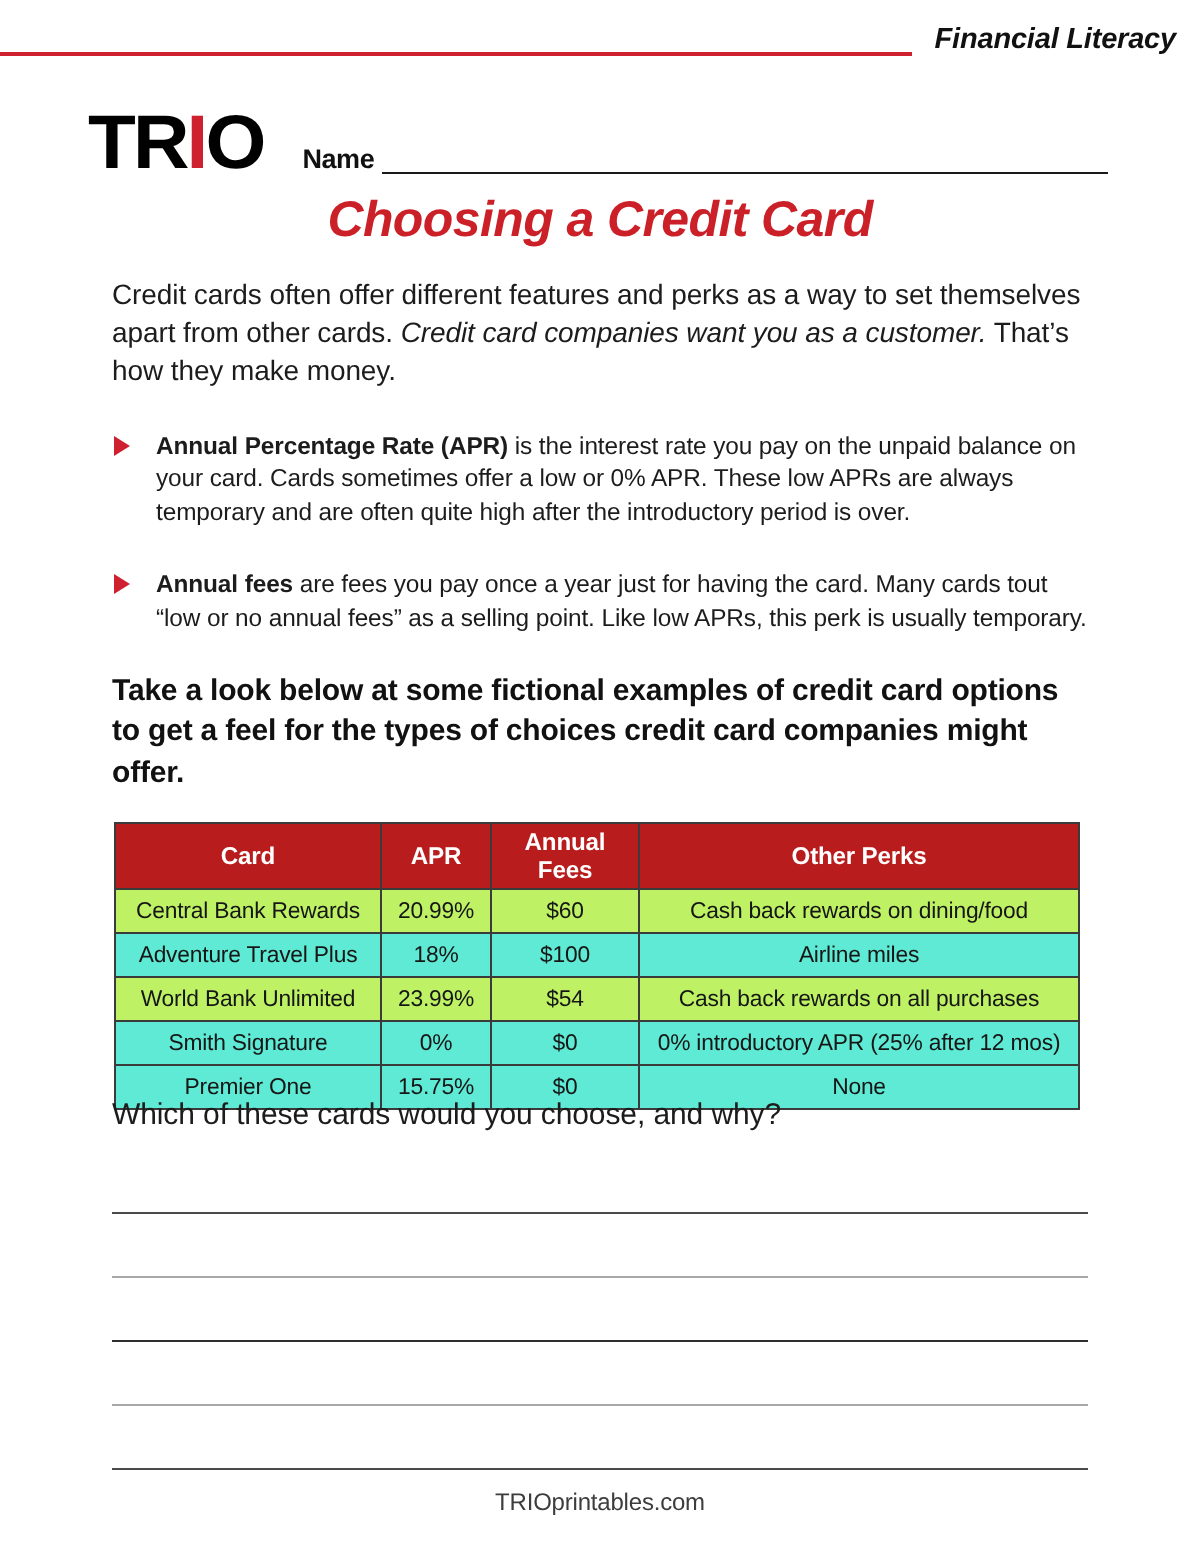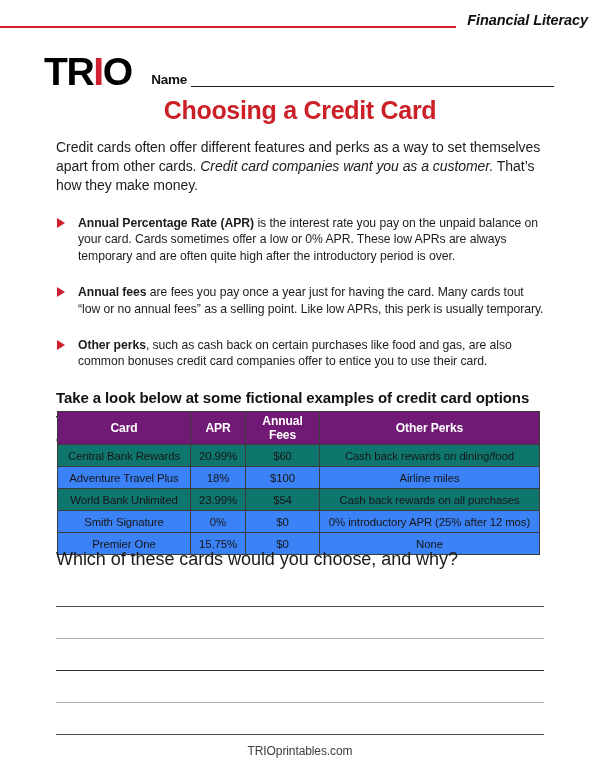--- a/index.html
+++ b/index.html
@@ -99,20 +99,21 @@
   .title {
     position: absolute;
     top: 96px;
     left: 0;
     right: 0;
     text-align: center;
     font-size: 25px;
     font-weight: bold;
     color: #cb2027;
     letter-spacing: -0.3px;
+    font-style: italic;
   }
 
   
   .content {
     position: absolute;
     top: 138px;
     left: 56px;
     width: 488px;
   }
   p.body {
@@ -179,45 +180,45 @@
   }
   table.cards th,
   table.cards td {
     border: 1.1px solid #3b3b3b;
     text-align: center;
     padding: 2px 3px;
     height: 17px;
     letter-spacing: -0.1px;
   }
   table.cards thead th {
-    background: #701a75;
+    background: #b91c1c;
     color: #ffffff;
     font-weight: bold;
     font-size: 12.1px;
     height: 18px;
     border-color: #3b3b3b;
   }
   table.cards tbody tr.shade td {
-    background: #0f766e;
+    background: #bef264;
   }
   table.cards tbody tr.plain td {
-    background: #3b82f6;
+    background: #5eead4;
   }
   col.c-card { width: 133px; }
   col.c-apr  { width: 55px; }
   col.c-fees { width: 74px; }
   col.c-perks{ width: 220px; }
 
   
   .question {
     position: absolute;
     top: 549px;
     left: 56px;
     width: 488px;
-    font-size: 18px;
+    font-size: 15px;
     color: #1c1c1c;
     letter-spacing: -0.05px;
   }
   .answer-lines {
     position: absolute;
     top: 575px;
     left: 56px;
     width: 488px;
   }
   .ans-line {
@@ -268,24 +269,20 @@
 
 
     <ul class="bullets">
       <li>
         <span class="tri-icon"></span>
         <span class="bold">Annual Percentage Rate (APR)</span><span> is the interest rate you pay on the unpaid balance on your card. Cards sometimes offer a low or 0% APR. These low APRs are always temporary and are often quite high after the introductory period is over.</span>
       </li>
       <li>
         <span class="tri-icon"></span>
         <span class="bold">Annual fees</span><span> are fees you pay once a year just for having the card. Many cards tout “low or no annual fees” as a selling point. Like low APRs, this perk is usually temporary.</span>
-      </li>
-      <li>
-        <span class="tri-icon"></span>
-        <span class="bold">Other perks</span><span>, such as cash back on certain purchases like food and gas, are also common bonuses credit card companies offer to entice you to use their card.</span>
       </li>
     </ul>
 
     <p class="instruction">Take a look below at some fictional examples of credit card options to get a feel for the types of choices credit card companies might offer.</p>
   </div>
 
   <div class="table-wrap">
     <table class="cards">
       <colgroup>
         <col class="c-card">

